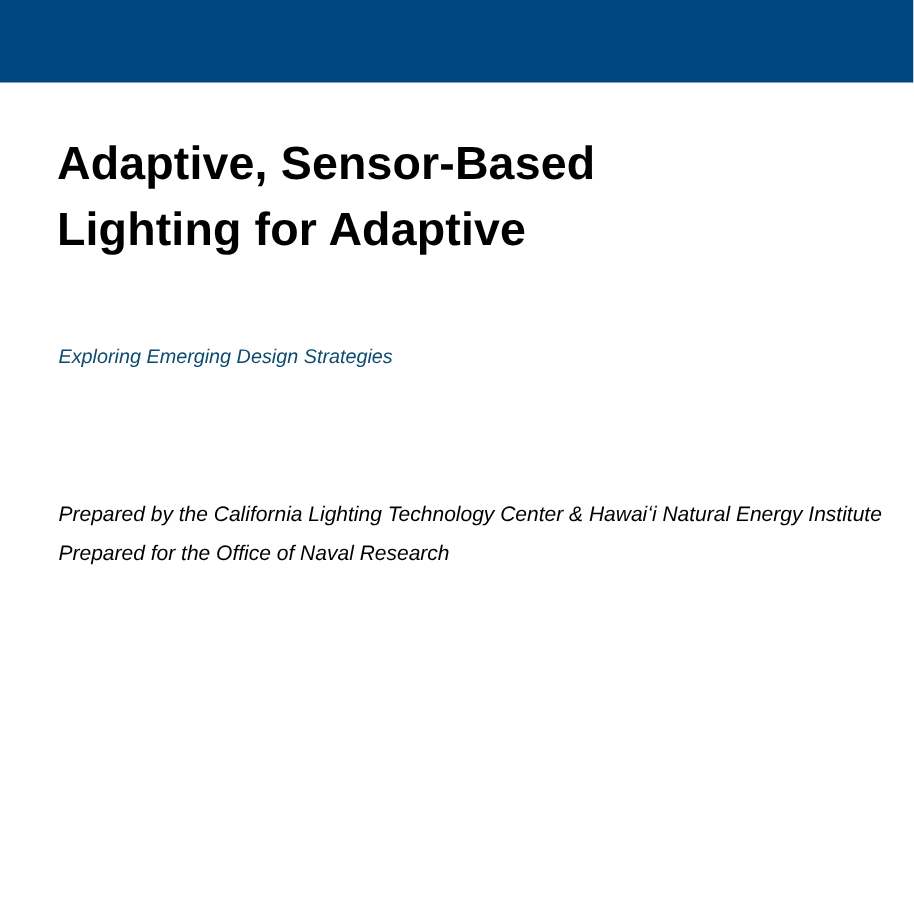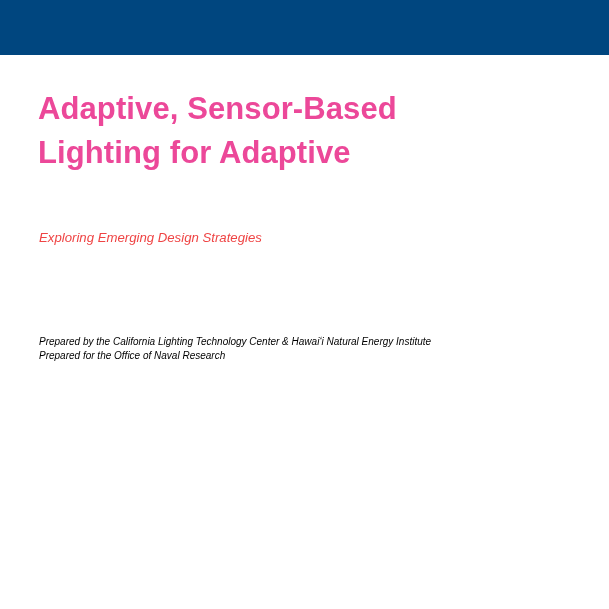--- a/index.html
+++ b/index.html
@@ -28,49 +28,49 @@
     .title {
       position: absolute;
       left: 38px;
       top: 87px;
       margin: 0;
       width: 420px;
       font-family: "Liberation Sans", sans-serif;
       font-weight: bold;
       font-size: 31px;
       line-height: 43.5px;
-      color: #ec4899;
+      color: #000000;
       letter-spacing: 0.1px;
     }
     .title span { display: block; white-space: nowrap; }
     .subtitle {
       position: absolute;
       left: 39px;
       top: 230px;
       margin: 0;
       font-family: "Liberation Sans", sans-serif;
       font-style: italic;
       font-size: 13.2px;
       line-height: 16px;
-      color: #ef4444;
+      color: #0c4a6e;
       white-space: nowrap;
     }
     .prepared {
       position: absolute;
       left: 39px;
       margin: 0;
       font-family: "Liberation Sans", sans-serif;
       font-style: italic;
-      font-size: 10px;
+      font-size: 14px;
       line-height: 12px;
       color: #000000;
       white-space: nowrap;
     }
     .prepared-by { top: 336px; }
-    .prepared-for { top: 350px; }
+    .prepared-for { top: 362px; }
   </style>
 </head>
 <body>
 
 <div class="page">
   <div class="banner"></div>
 
   <h1 class="title">
     <span>Adaptive, Sensor-Based</span>
     <span>Lighting for Adaptive</span>

